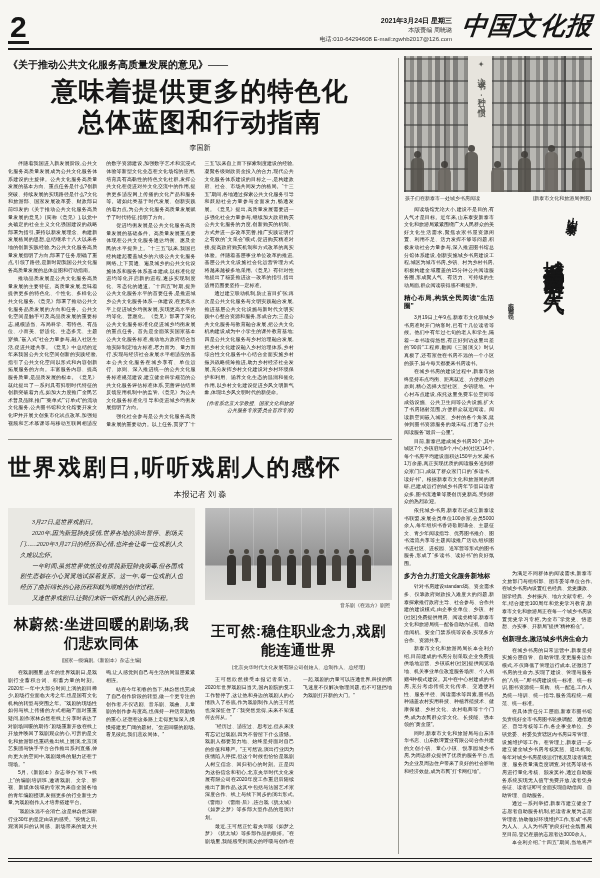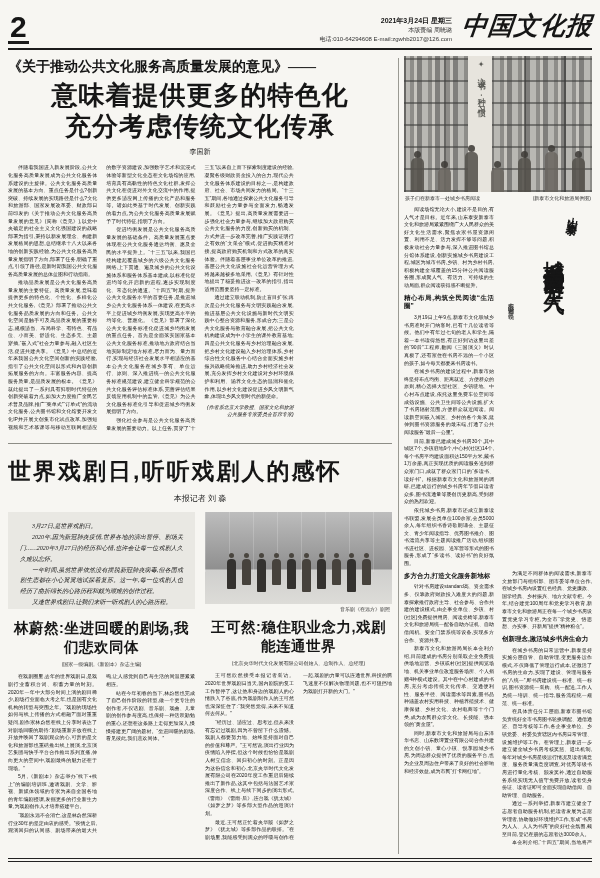--- a/index.html
+++ b/index.html
@@ -24,21 +24,21 @@
   .masthead { font-family:"Liberation Serif","DejaVu Serif",serif; font-weight:900; font-style:italic;
               font-size:25px; letter-spacing:1px; transform:skewX(-6deg); padding-bottom:2px; }
 
   
   .content { display:flex; margin-top:6px; height:798px; }
   .main { width:384px; }
   .vdiv { width:1px; background:#9a9a93; margin:2px 5px 0 6px; }
   .sidebar { flex:1; min-width:0; }
 
   
-  .kicker { font-size:14px; font-weight:900; margin:2px 0 4px; font-family:"Liberation Serif","DejaVu Serif",serif; }
+  .kicker { font-size:10px; font-weight:900; margin:2px 0 4px; font-family:"Liberation Serif","DejaVu Serif",serif; }
   .main-title { text-align:center; font-size:26px; font-weight:900; line-height:1.2; letter-spacing:1px; }
   .main-byline { text-align:center; font-size:7px; color:#222; margin:5px 0 7px; }
   .main-body { height:272px; overflow:hidden; column-count:4; column-gap:9px; column-fill:auto;
                font-size:5px; line-height:1.52; text-align:justify; }
   .para { text-indent:2em; margin-bottom:1px; }
   .subhead { font-weight:bold; font-size:6.5px; margin:4px 0 3px; text-indent:0; line-height:1.35; }
   .attr { text-align:right; font-style:italic; font-size:5px; margin-top:3px; }
 
   .hsep { border-top:1px solid #8d8d86; margin:7px 0 0; }
 
@@ -55,21 +55,21 @@
      background:linear-gradient(#bdbdbd 0%,#8f8f8f 62%,#cfcfcd 63%,#dddcd8 100%); }
   .stage-photo .panels { position:absolute; inset:0 0 35% 0;
      background:repeating-linear-gradient(90deg, rgba(255,255,255,.18) 0 1px, transparent 1px 24px); }
   .actors { position:absolute; bottom:12px; left:0; right:0; display:flex; justify-content:center; gap:6px; }
   .actor { width:9px; height:30px; background:#34322f; border-radius:4px 4px 1px 1px; position:relative; }
   .actor::before { content:""; position:absolute; top:-6px; left:2px; width:5px; height:5px; border-radius:50%; background:#4a463f; }
   .actor:nth-child(2n){ height:26px; background:#46423c; }
   .actor:nth-child(3n){ height:33px; }
   .ph-caption { font-size:5px; color:#333; text-align:right; margin:2px 2px 0; }
   .sub-title { text-align:center; font-size:14.5px; font-weight:900; margin-top:10px; letter-spacing:0.5px; }
-  .sub-title.second { margin-top:6px; }
+  .sub-title.second { margin-top:14px; }
   .sub-aff { text-align:center; font-size:5px; color:#333; margin:4px 0 6px; }
   .sub-body { height:172px; overflow:hidden; column-count:2; column-gap:9px; column-fill:auto;
               font-size:5px; line-height:1.52; text-align:justify; }
 
   
   .sb-photo { height:136px; position:relative; overflow:hidden; background:#9b9b98; }
   .sb-photo .shelves { position:absolute; inset:0;
       background:
         repeating-linear-gradient(0deg, rgba(60,60,58,.55) 0 2px, transparent 2px 22px),
         repeating-linear-gradient(90deg, rgba(50,50,48,.6) 0 2px, transparent 2px 40px),
@@ -117,21 +117,21 @@
   </div>
 
   <div class="content">
 
     <div class="main">
 
       <div>
         <div class="kicker">《关于推动公共文化服务高质量发展的意见》——</div>
         <div class="main-title">
           <div>意味着提供更多的特色化</div>
-          <div>充分考虑传统文化传承</div>
+          <div>总体蓝图和行动指南</div>
         </div>
         <div class="main-byline">李国新</div>
         <div class="main-body">
             <div class="para">伴随着我国进入新发展阶段,公共文化服务高质量发展成为公共文化服务体系建设的主旋律。公共文化服务高质量发展的基本方向、重点任务是什么?创新突破、持续发展的实现路径是什么?文化和旅游部、国家发展改革委、财政部日前印发的《关于推动公共文化服务高质量发展的意见》(简称《意见》),以党中央确定的社会主义文化强国建设的战略部署为指引,秉持以新发展理念、构建新发展格局的思想,总结继承十八大以来各地的创新实践经验,为公共文化服务高质量发展指明了方向,部署了任务,明确了重点,引领了路径,是新时期我国公共文化服务高质量发展的总体蓝图和行动指南。</div>
             <div class="para">推动品质发展是公共文化服务高质量发展的主要特征。高质量发展,意味着提供更多的特色化、个性化、多样化公共文化服务,《意见》部署了推动公共文化服务品质发展的方向和任务。公共文化空间是触手可及高品质发展的重要标志,规模适当、布局科学、有特色、有品位、小而美、舒适化、生态多元、主题穿插,“嵌入式”社会力量参与,融入社区生活,促进共建共享。《意见》中总结的近年来我国公共文化空间创新的实践经验,指引了公共文化空间以形式和内容创新拓展服务的方向。丰富服务内容、提高服务质量,是品质发展的根本。《意见》就此提出了一系列具有鲜明时代特征的创新突破着力点,如加大力度推广全民艺术普及品牌,推广“菜单式”“订单式”的流动文化服务,公共图书馆和文化馆要开发文化IP并开展文创集市化试点改革,加强短视频和艺术慕课等与移动互联网相适应的数字资源建设,加强数字艺术和沉浸式体验等新型文化业态在文化场馆的应用,培育具有高黏性的特色文化社群,发挥公共文化在促进对外文化交流中的作用,提供更多适应网上传播的文化产品和服务等。诸如此类基于时代发展、创新实践的着力点,为公共文化服务高质量发展赋予了时代特征,指明了方向。</div>
             <div class="para">促进均衡发展是公共文化服务高质量发展的基础条件。高质量发展重点要体现在公共文化服务通达均衡、惠及全民的水平提升上。“十三五”以来,我国已经构建起覆盖城乡的六级公共文化服务网络,上下贯通、遍及城乡的公共文化设施体系和服务体系基本建成,以标准化促进均等化开启新的进程,逐步实现制度化、常态化的通道。“十四五”时期,提升公共文化服务水平的首要任务,是推进城乡公共文化服务体系一体建设,在更高水平上促进城乡均衡发展,实现更高水平的均等化、普惠化。《意见》部署了深化公共文化服务标准化促进城乡均衡发展的重点任务。首先是全面落实国家基本公共文化服务标准,推动地方政府结合当地实际制定地方标准,尽力而为、量力而行,实现与经济社会发展水平相适应的基本公共文化服务在城乡享有、单位运行、原则、深入推进统一的公共文化服务标准规范建设,建立健全科学规范的公共文化服务评估标准体系,完善评估结果反馈应用机制中的监管,《意见》为公共文化服务标准化引导和促进城乡均衡发展指明了方向。</div>
             <div class="para">强化社会参与是公共文化服务高质量发展的重要动力。以上任务,贯穿了“十三五”以来自上而下探索制度建设的经验,凝聚各级财政资金投入的合力,现代公共文化服务体系建设的目标之一,是构建政府、社会、市场共同发力的格局。“十三五”期间,各地通过探索公共文化服务引导和鼓励社会力量参与全面发力,畅通发展。《意见》提出,高质量发展需要进一步强化社会力量参与,继续加大政府购买公共文化服务的力度,创新购买的机制、方式并进一步改革完善,推广实践证明行之有效的“文采会”模式,促进购买精准对接,提高政府购买机制和方式改革的真实体验。伴随着基层事业单位改革的推进,基层公共文化设施社会化运营管理方式将越来越被多地采用,《意见》有针对性地提出了稳妥推进这一改革的指引,指出适用范围要坚持一定标准。</div>
             <div class="para">通过建立联动机制,防止盲目扩张;再次是公共文化服务与文明实践融合发展,推进基层公共文化设施与新时代文明实践中心整合资源和服务,形成合力;三是公共文化服务与教育融合发展,把公共文化机构建设成为中小学生的课外教育基地;四是公共文化服务与乡村治理融合发展,把乡村文化建设融入乡村治理体系,乡村综合性文化服务中心结合全面实施乡村振兴战略统筹推进,助力乡村经济社会发展,充分发挥乡村文化建设对乡村环境保护和利用、涵养文化生态的温润和催化作用,以乡村文化建设促进乡风文明新气象,体现出乡风文明时代的新使命。</div>
             <div class="attr">(作者系北京大学教授、国家文化和旅游公共服务专家委员会首席专家)</div>
           </div>

